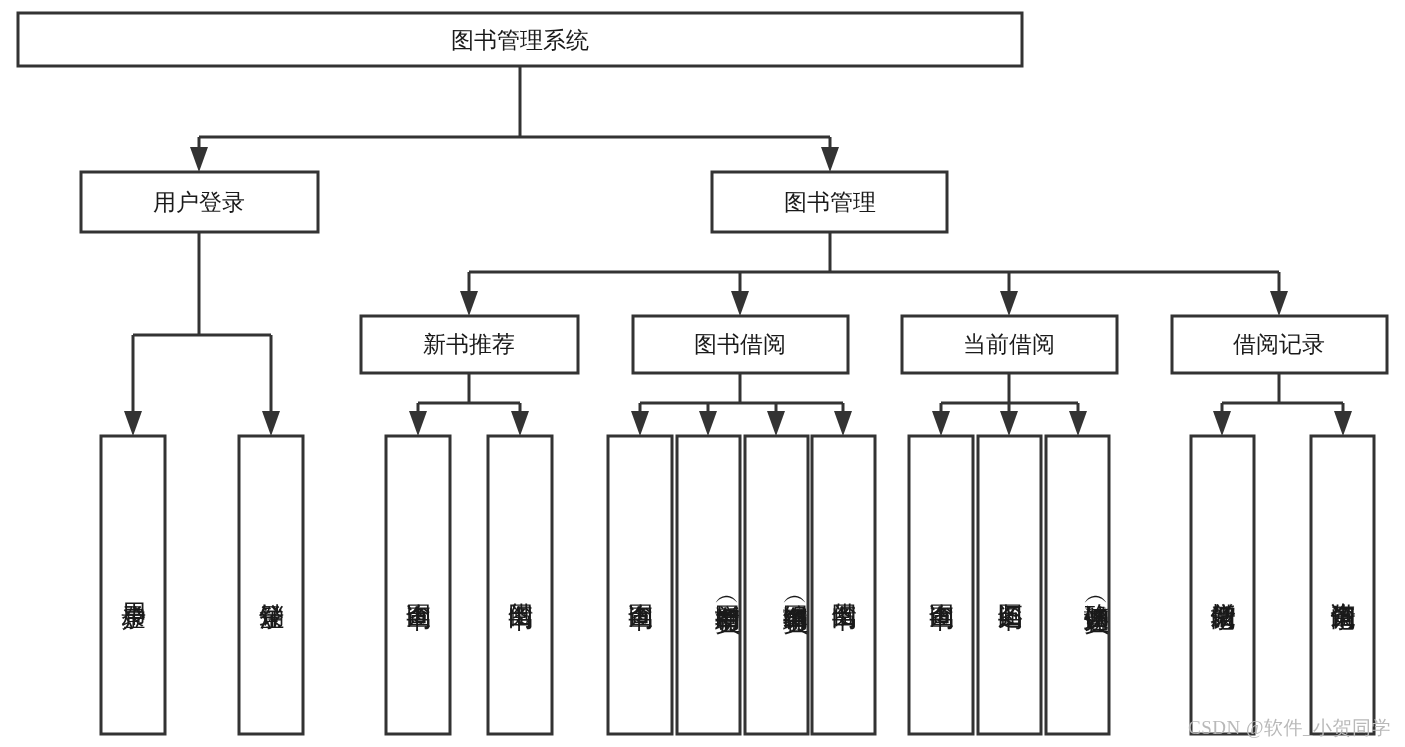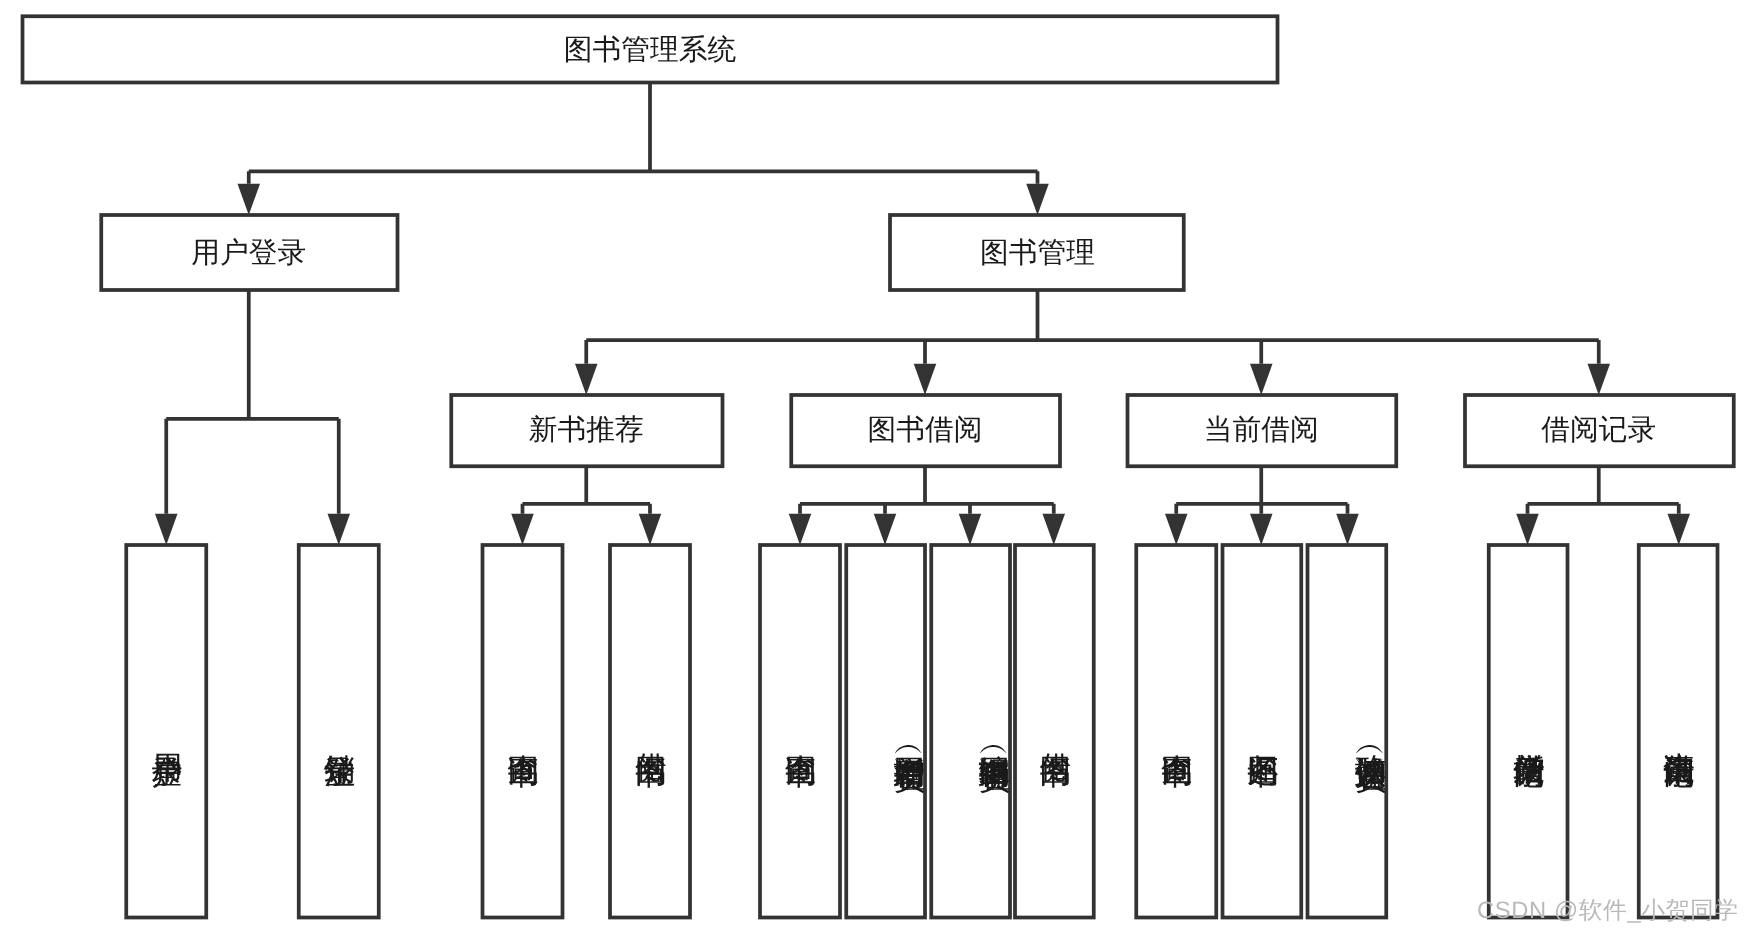--- a/index.html
+++ b/index.html
@@ -68,21 +68,21 @@
     align-items: center;
     justify-content: center;
     text-align: center;
     white-space: nowrap;
     pointer-events: none;
   }
   .watermark {
     position: absolute;
     right: 14px;
     bottom: 6px;
-    font-family: Liberation Sans, sans-serif;
+    font-family: Liberation Serif, serif;
     font-size: 19px;
     color: #b9b9b9;
     letter-spacing: 0.5px;
     user-select: none;
     margin-top: 28px;
   }
 </style>
 </head>
 <body>
 

